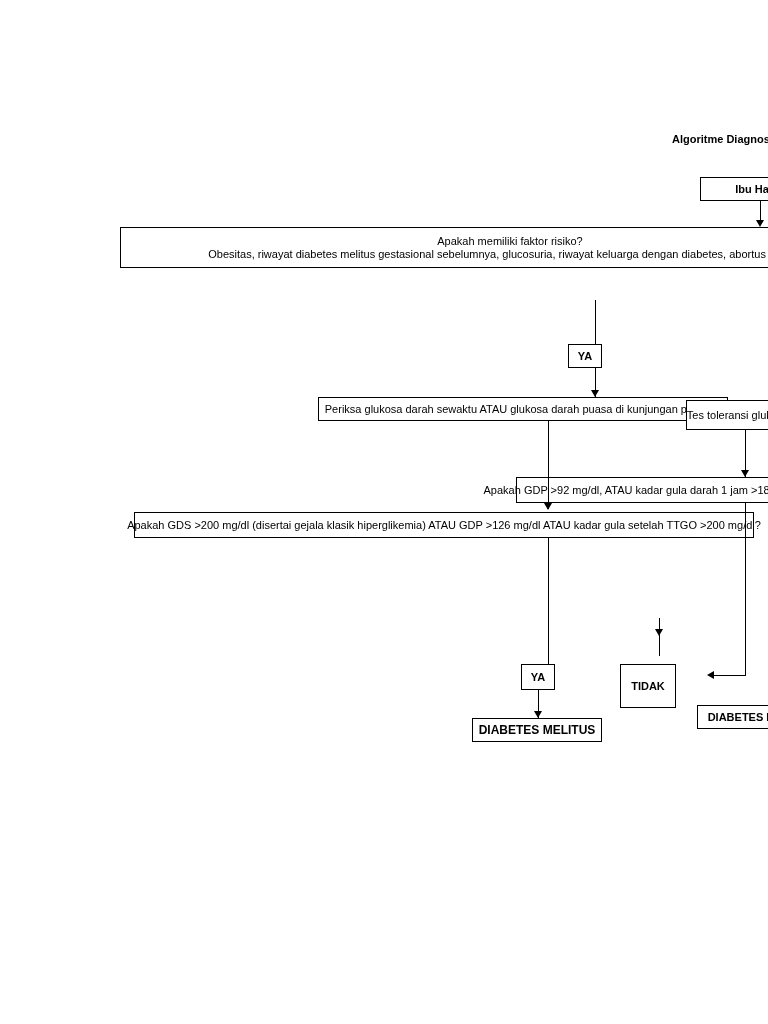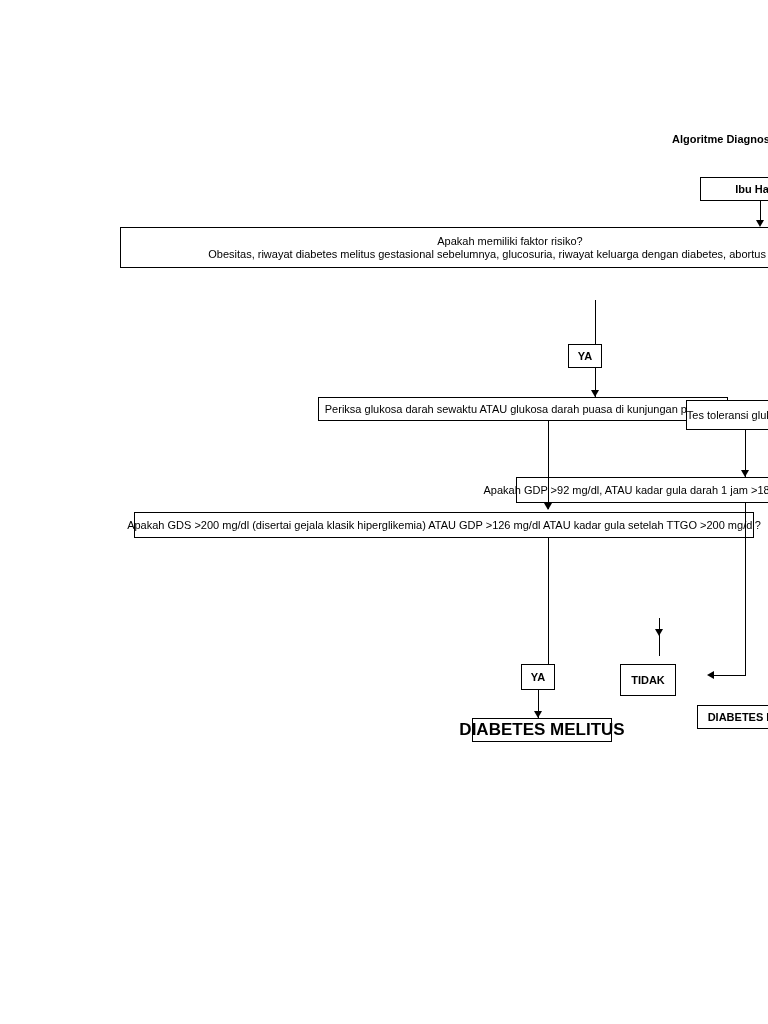--- a/index.html
+++ b/index.html
@@ -108,26 +108,26 @@
   <div class="line-v" style="left:548px; top:421px; height:88px;"></div>
   <div class="arrowhead arrow-down" style="left:544px; top:503px;"></div>
 
   <div class="node" style="left:134px; top:512px; width:620px; height:26px; font-size:11px;">Apakah GDS &gt;200 mg/dl (disertai gejala klasik hiperglikemia) ATAU GDP &gt;126 mg/dl ATAU kadar gula setelah TTGO &gt;200 mg/dl?</div>
 
   <div class="line-v" style="left:548px; top:538px; height:126px;"></div>
   <div class="node" style="left:521px; top:664px; width:34px; height:26px; font-size:11px; font-weight:bold;">YA</div>
 
   <div class="line-v" style="left:659px; top:618px; height:38px;"></div>
   <div class="arrowhead arrow-down" style="left:655px; top:629px;"></div>
-  <div class="node" style="left:620px; top:664px; width:56px; height:32px; font-size:11px; font-weight:bold;">TIDAK</div>
+  <div class="node" style="left:620px; top:664px; width:56px; height:44px; font-size:11px; font-weight:bold;">TIDAK</div>
 
   <div class="line-v" style="left:745px; top:503px; height:172px;"></div>
   <div class="line-h" style="left:713px; top:675px; width:33px;"></div>
   <div class="arrowhead arrow-left" style="left:707px; top:671px;"></div>
 
   <div class="line-v" style="left:538px; top:690px; height:28px;"></div>
   <div class="arrowhead arrow-down" style="left:534px; top:711px;"></div>
 
-  <div class="node" style="left:472px; top:718px; width:140px; height:24px; font-size:17px; font-weight:bold;">DIABETES MELITUS</div>
+  <div class="node" style="left:472px; top:718px; width:130px; height:24px; font-size:12px; font-weight:bold;">DIABETES MELITUS</div>
 
   <div class="node" style="left:697px; top:705px; width:210px; height:24px; font-size:11px; font-weight:bold;">DIABETES MELITUS GESTASIONAL</div>
 
 </div>
 
 </body></html>

